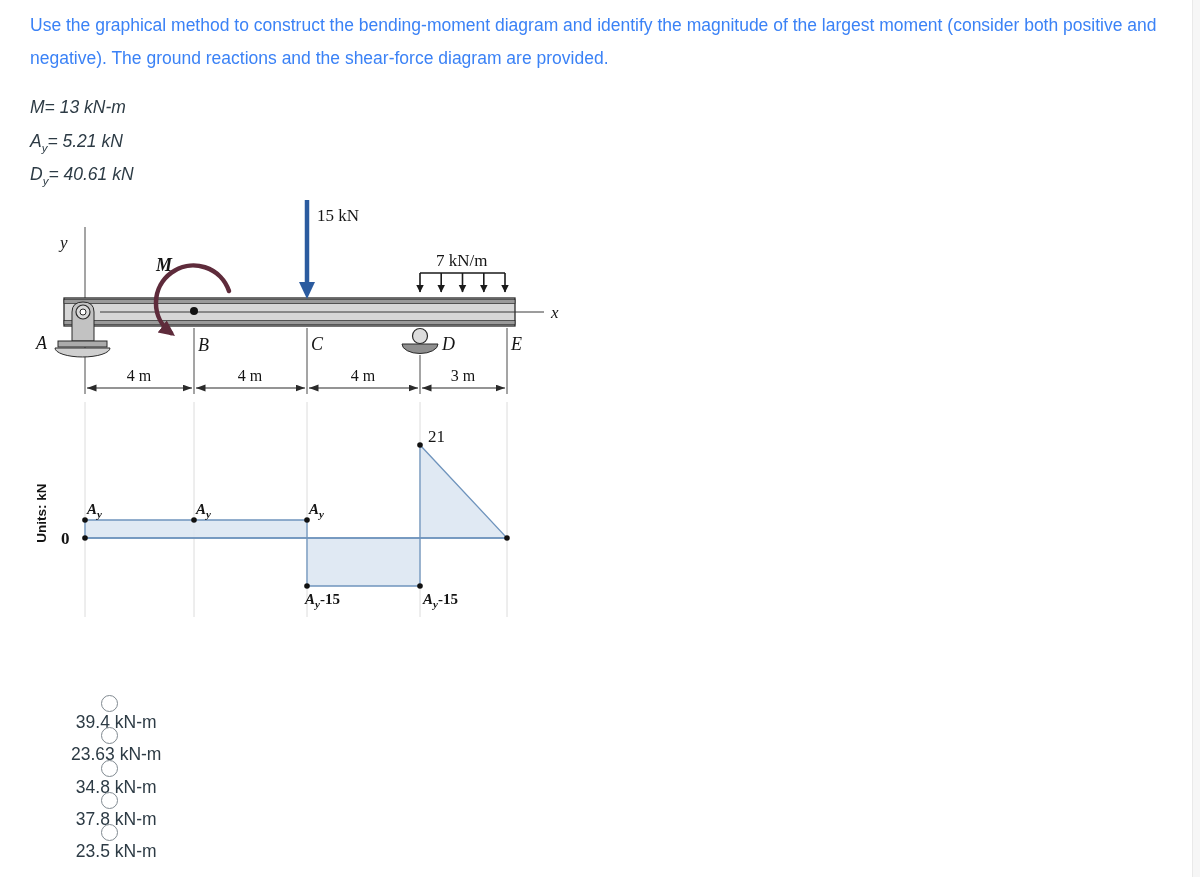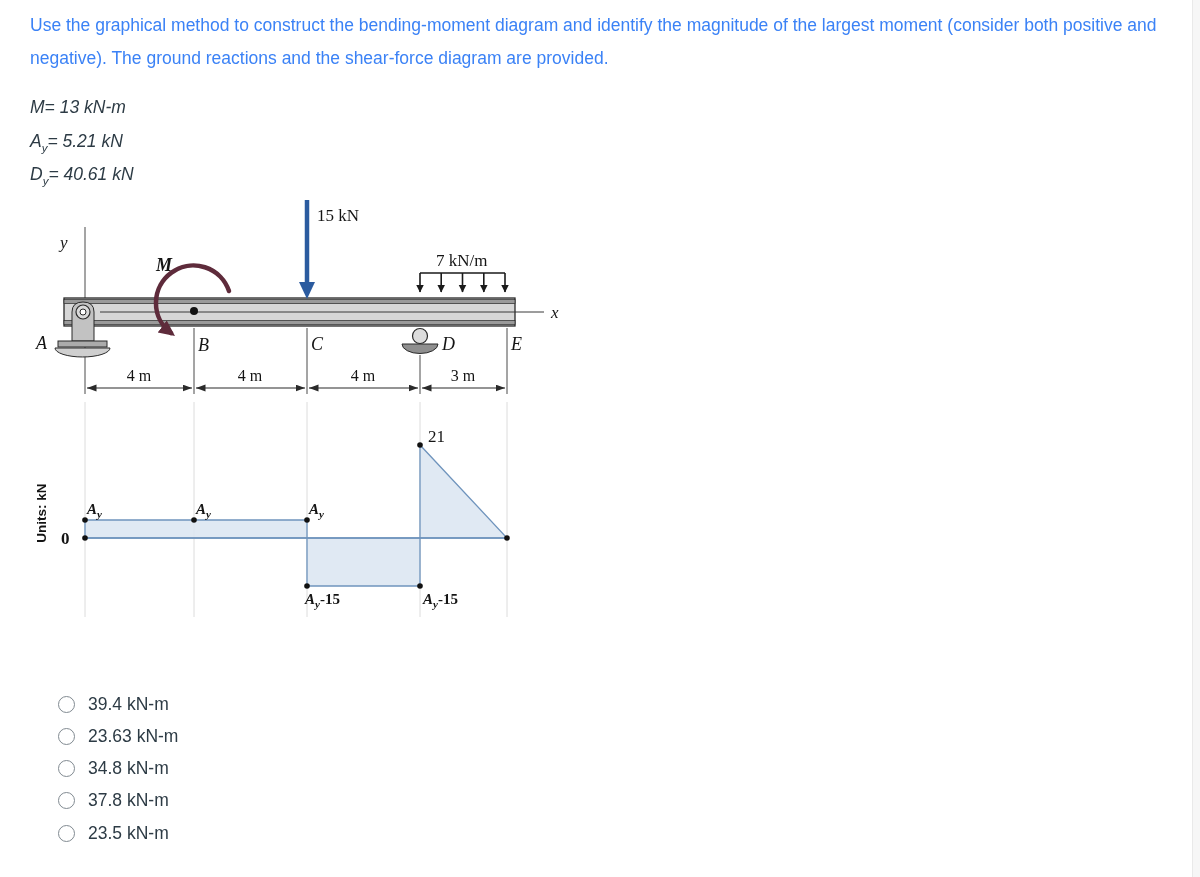--- a/index.html
+++ b/index.html
@@ -14,21 +14,21 @@
   .figure{position:absolute;left:0;top:190px;width:600px;height:455px;}
 
   
   .ts{font-family:"Liberation Serif",serif;fill:#141414;}
   .it{font-style:italic;}
   .b{font-weight:bold;}
   .fs18{font-size:18px}.fs17{font-size:17px}.fs16{font-size:16px}.fs15{font-size:15px}.fs11{font-size:11px}
   .units{font-family:"Liberation Sans",sans-serif;font-weight:bold;font-size:13.5px;fill:#141414;}
 
   .options{position:absolute;left:58px;top:695px;}
-  .opt-row{display:flex;align-items:center;height:18px;margin-bottom:14.3px;cursor:pointer;}
+  .opt-row{display:flex;align-items:center;height:18px;margin-bottom:14.3px;cursor:pointer;flex-direction:column;}
   .radio{width:17px;height:17px;border:1.4px solid #818a91;border-radius:50%;background:#fff;box-sizing:border-box;flex:0 0 auto;}
   .opt-label{margin-left:13px;font-size:17.5px;color:#2d3b45;white-space:nowrap;}
 
   .right-edge{position:absolute;left:1192px;top:0;width:8px;height:877px;background:#f6f6f6;border-left:1px solid #e9e9e9;}
 </style>
 </head>
 <body>
 
 <div class="question">Use the graphical method to construct the bending-moment diagram and identify the magnitude of the largest moment (consider both positive and negative). The ground reactions and the shear-force diagram are provided.</div>
 

